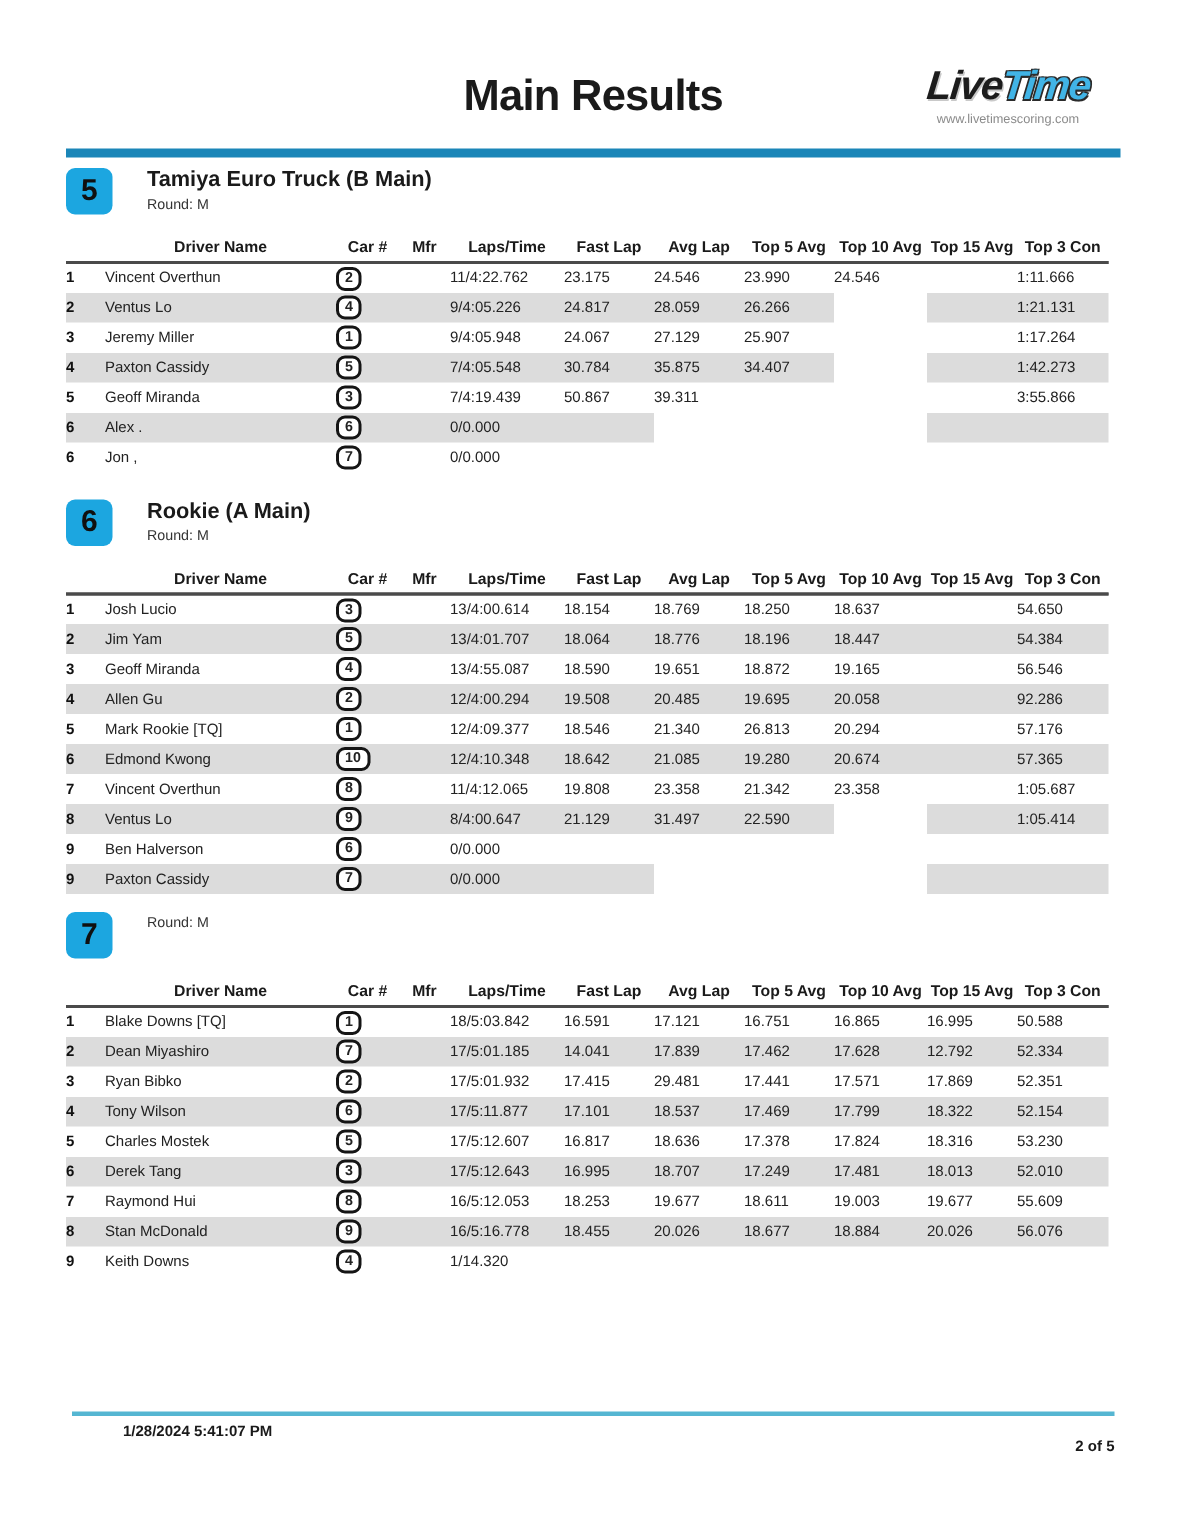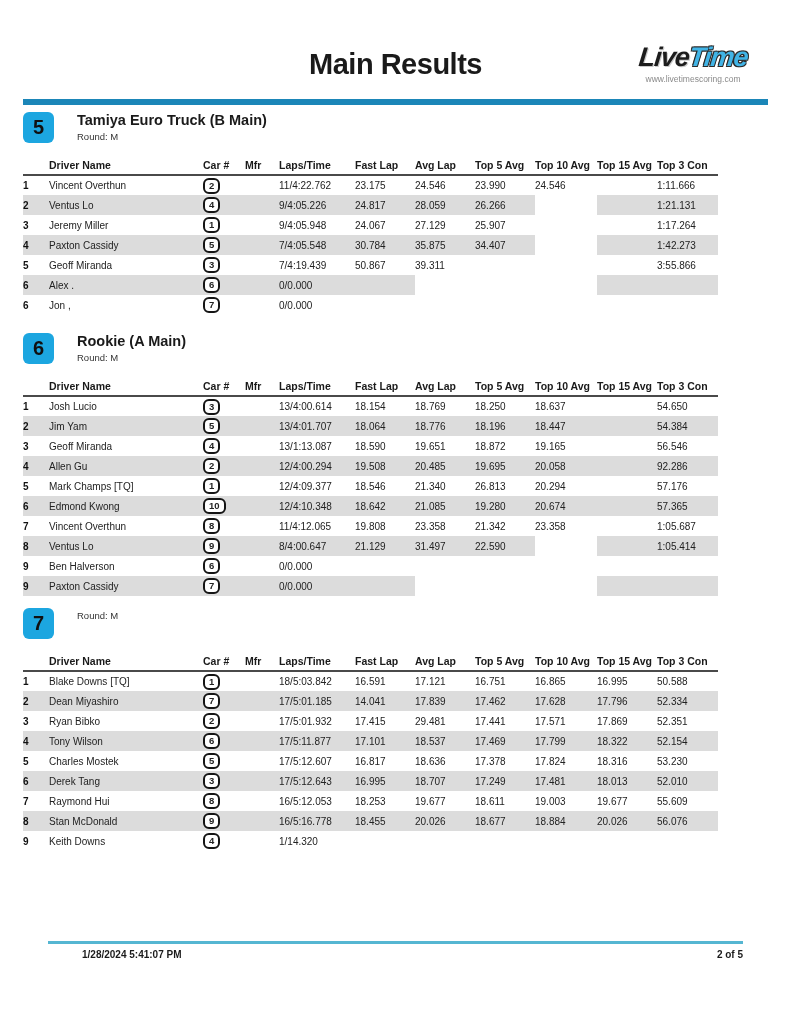--- a/index.html
+++ b/index.html
@@ -1,19 +1,19 @@
 <!DOCTYPE html>
 <html><head>
 <meta charset="utf-8">
 <style>
   * { margin:0; padding:0; box-sizing:border-box; }
   html,body { background:#fff; }
   body { font-family:"Liberation Sans", sans-serif; color:#1a1a1a; }
   .page { position:relative; width:791px; height:1024px; background:#fff; overflow:hidden; }
-  .content { position:relative; padding:0 23px; }
+  .content { position:relative; padding:0 44px; }
 
   
   .report-header { position:relative; height:99px; }
   .page-title { position:absolute; left:0; right:0; top:48px; text-align:center;
                 font-size:29px; font-weight:bold; letter-spacing:-0.5px; }
   .logo { position:absolute; right:0; top:42px; width:150px; text-align:center; }
   .logo-text { font-style:italic; font-weight:bold; font-size:27px; letter-spacing:-1px;
                transform:skewX(-6deg); display:inline-block; white-space:nowrap; }
   .brand-live { color:#1c1c1c; text-shadow:1px 1px 0 #c9c9c9; }
   .brand-time { color:#41b4e6;
@@ -27,41 +27,41 @@
   .section-head { display:flex; align-items:flex-start; }
   .section-badge { width:31px; height:31px; background:#1ca6e0; border-radius:6px;
                    color:#101010; font-size:20px; font-weight:bold; text-align:center;
                    line-height:31px; flex:0 0 31px; }
   .section-meta { margin-left:23px; }
   .section-title { font-size:14.5px; font-weight:bold; line-height:17px; }
   .section-round { font-size:9.5px; color:#333; margin-top:2px; }
 
   
   table.results { border-collapse:collapse; table-layout:fixed; width:695px; margin-top:13px; }
-  table.results th { font-size:10.5px; font-weight:bold; text-align:left; height:19px;
+  table.results th { font-size:10.5px; font-weight:bold; text-align:center; height:19px;
                      vertical-align:middle; padding:0; overflow:hidden; white-space:nowrap; }
   table.results thead tr { border-bottom:2px solid #4a4a4a; }
   table.results td { font-size:10px; height:20px; vertical-align:middle; padding:0;
                      overflow:hidden; white-space:nowrap; color:#222; }
   table.results tbody tr:nth-child(even) td { background:#dcdcdc; }
   table.results tbody td.cw { background:#fff !important; }
   table.results .pos { font-weight:bold; color:#111; }
   .carbadge { display:inline-block; min-width:17px; padding:0 4px; border:2px solid #151515;
               border-radius:6px; background:#fff; font-size:9.5px; font-weight:bold;
               line-height:12px; text-align:center; }
 
   .gap-s5 { height:7px; }
   .gap-s6 { height:18px; }
   .gap-s7 { height:12px; }
 
   
   .report-footer { position:absolute; left:48px; right:48px; top:941px;
                    border-top:3px solid #55b6d2; padding-top:3px; }
   .footer-printed { position:absolute; left:0; top:5px; font-size:10px; font-weight:bold;margin-left:34px; }
-  .footer-page { position:absolute; right:0; top:5px; font-size:10px; font-weight:bold; }
+  .footer-page { position:absolute; right:0; top:15px; font-size:10px; font-weight:bold; }
   .footer-center { text-align:center; }
   .footer-event { font-size:10.5px; font-weight:bold; }
   .footer-dates { font-size:8px; font-weight:bold; margin-top:2px; }
 </style>
 </head>
 <body>
 
 <div class="page">
   <div class="content">
 
@@ -273,21 +273,21 @@
               <td>18.196</td>
               <td>18.447</td>
               <td></td>
               <td>54.384</td>
             </tr>
             <tr>
               <td class="pos">3</td>
               <td>Geoff Miranda</td>
               <td><span class="carbadge">4</span></td>
               <td></td>
-              <td>13/1:13.087</td>
+              <td>13/4:55.087</td>
               <td>18.590</td>
               <td>19.651</td>
               <td>18.872</td>
               <td>19.165</td>
               <td></td>
               <td>56.546</td>
             </tr>
             <tr>
               <td class="pos">4</td>
               <td>Allen Gu</td>
@@ -296,21 +296,21 @@
               <td>12/4:00.294</td>
               <td>19.508</td>
               <td>20.485</td>
               <td>19.695</td>
               <td>20.058</td>
               <td></td>
               <td>92.286</td>
             </tr>
             <tr>
               <td class="pos">5</td>
-              <td>Mark Champs [TQ]</td>
+              <td>Mark Rookie [TQ]</td>
               <td><span class="carbadge">1</span></td>
               <td></td>
               <td>12/4:09.377</td>
               <td>18.546</td>
               <td>21.340</td>
               <td>26.813</td>
               <td>20.294</td>
               <td></td>
               <td>57.176</td>
             </tr>
@@ -438,21 +438,21 @@
             <tr>
               <td class="pos">2</td>
               <td>Dean Miyashiro</td>
               <td><span class="carbadge">7</span></td>
               <td></td>
               <td>17/5:01.185</td>
               <td>14.041</td>
               <td>17.839</td>
               <td>17.462</td>
               <td>17.628</td>
-              <td>17.796</td>
+              <td>12.792</td>
               <td>52.334</td>
             </tr>
             <tr>
               <td class="pos">3</td>
               <td>Ryan Bibko</td>
               <td><span class="carbadge">2</span></td>
               <td></td>
               <td>17/5:01.932</td>
               <td>17.415</td>
               <td>29.481</td>

